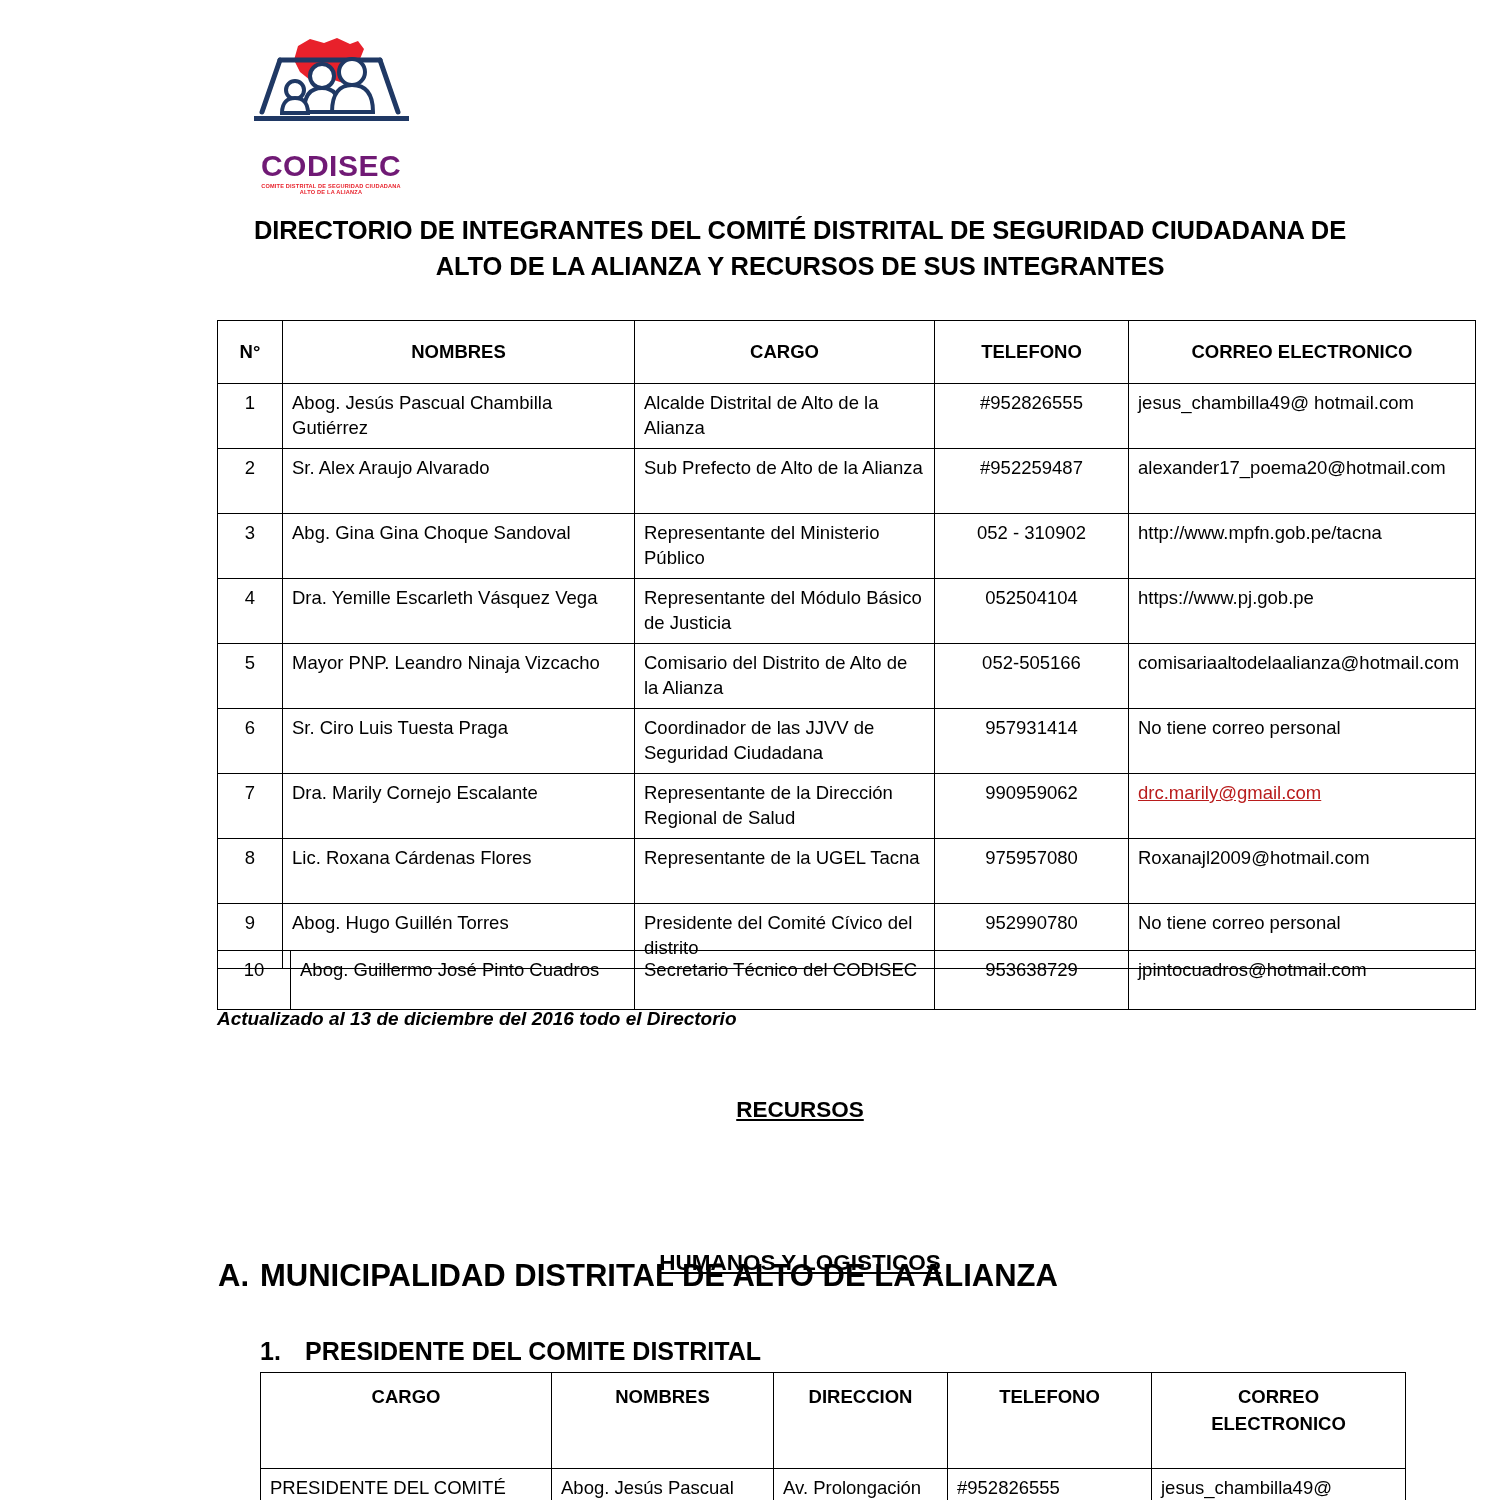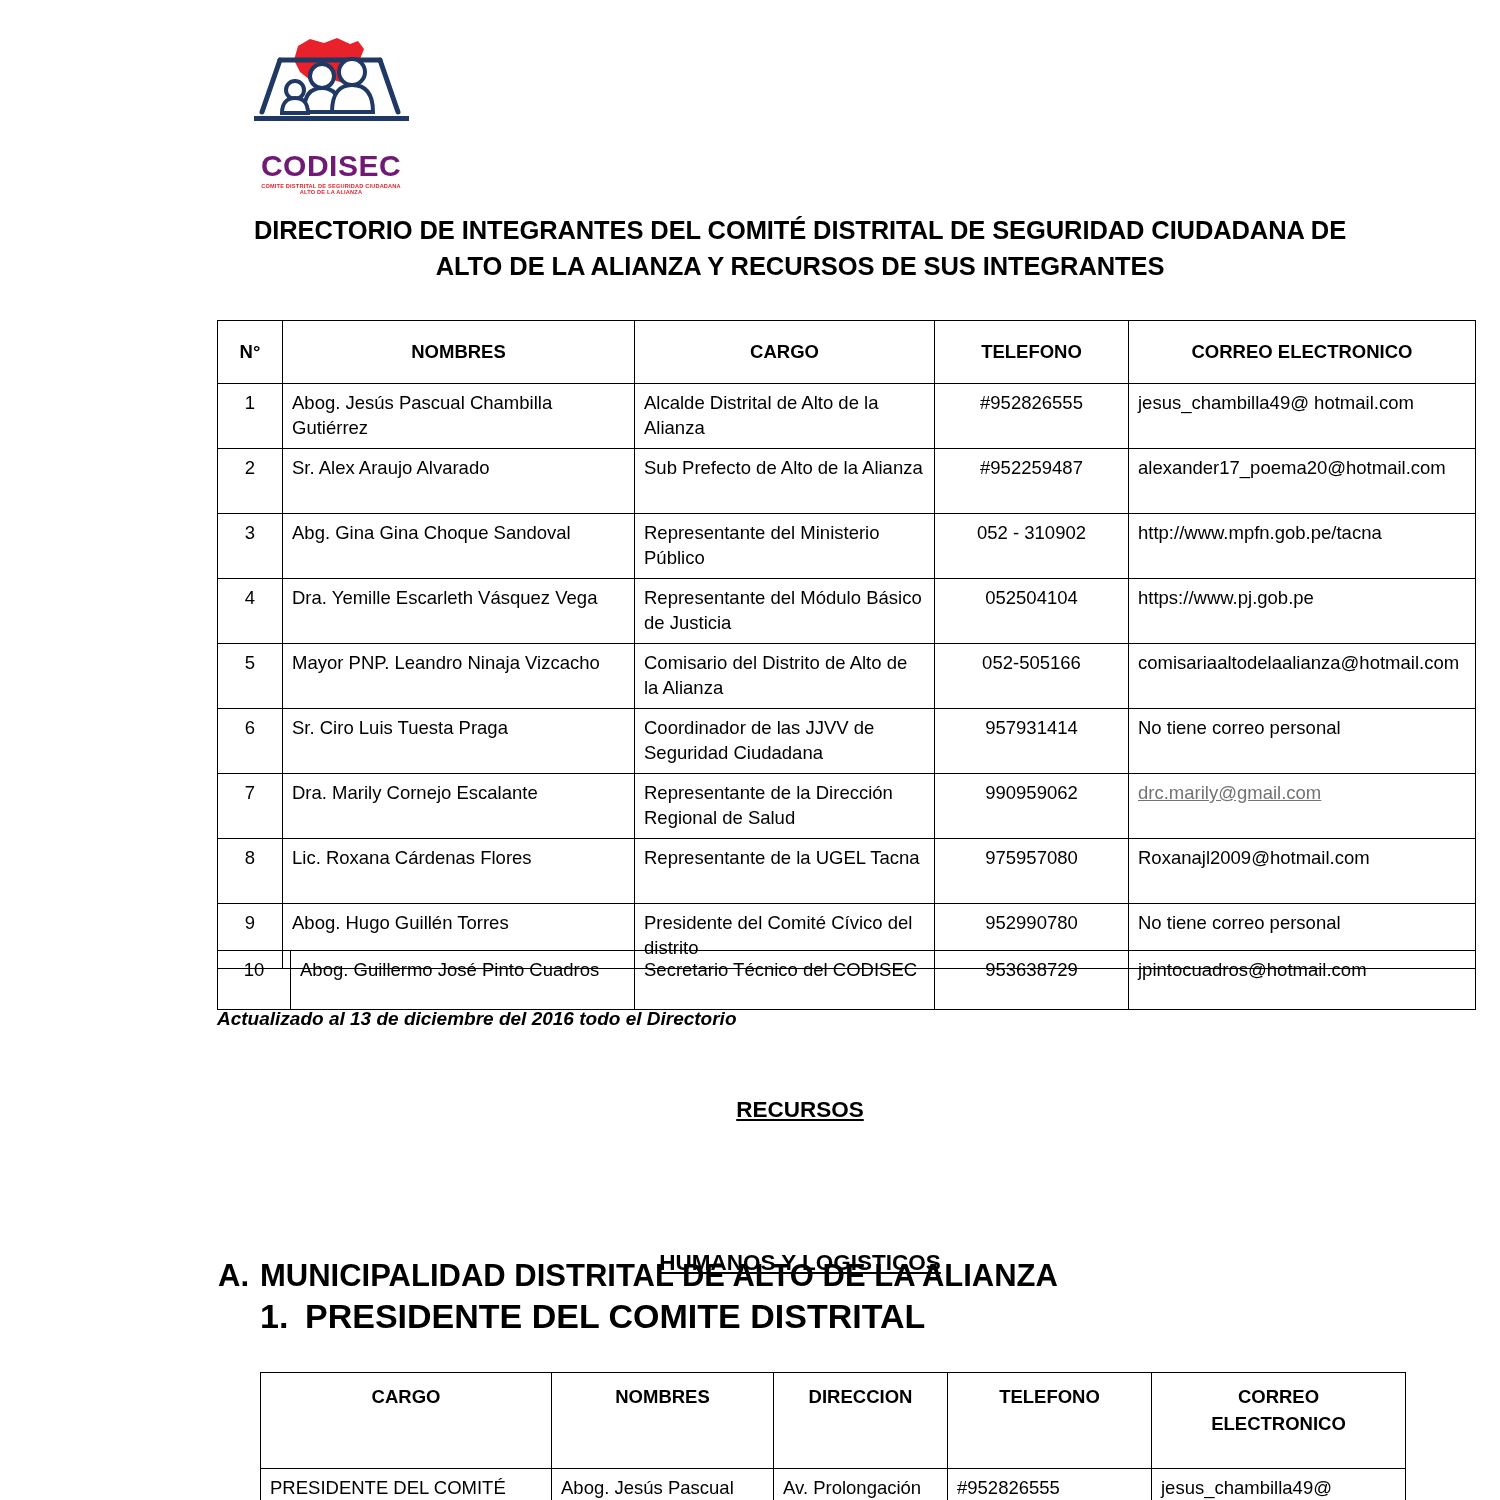--- a/index.html
+++ b/index.html
@@ -136,22 +136,22 @@
     left: 218px;
     top: 1258px;
     font-size: 31px;
     font-weight: bold;
     white-space: nowrap;
   }
   .outline-a .marker { display: inline-block; width: 42px; }
   .outline-1 {
     position: absolute;
     left: 260px;
-    top: 1297px;
-    font-size: 34px;
+    top: 1337px;
+    font-size: 25px;
     font-weight: bold;
     white-space: nowrap;
   }
   .outline-1 .marker { display: inline-block; width: 45px; }
 
   
   #resources-table {
     left: 260px;
     top: 1372px;
     width: 1050px;
@@ -265,21 +265,21 @@
       <td class="c-name">Sr. Ciro Luis Tuesta Praga</td>
       <td class="c-role">Coordinador de las JJVV de Seguridad Ciudadana</td>
       <td class="c-tel">957931414</td>
       <td class="c-mail">No tiene correo personal</td>
     </tr>
     <tr>
       <td class="c-num">7</td>
       <td class="c-name">Dra. Marily Cornejo Escalante</td>
       <td class="c-role">Representante de la Dirección Regional de Salud</td>
       <td class="c-tel">990959062</td>
-      <td class="c-mail"><a href="#" style="color:#737373;text-decoration:underline;">drc.marily@gmail.com</a></td>
+      <td class="c-mail"><a href="#" style="color:#b91c1c;text-decoration:underline;">drc.marily@gmail.com</a></td>
     </tr>
     <tr>
       <td class="c-num">8</td>
       <td class="c-name">Lic. Roxana Cárdenas Flores</td>
       <td class="c-role">Representante de la UGEL Tacna</td>
       <td class="c-tel">975957080</td>
       <td class="c-mail">Roxanajl2009@hotmail.com</td>
     </tr>
     <tr>
       <td class="c-num">9</td>

